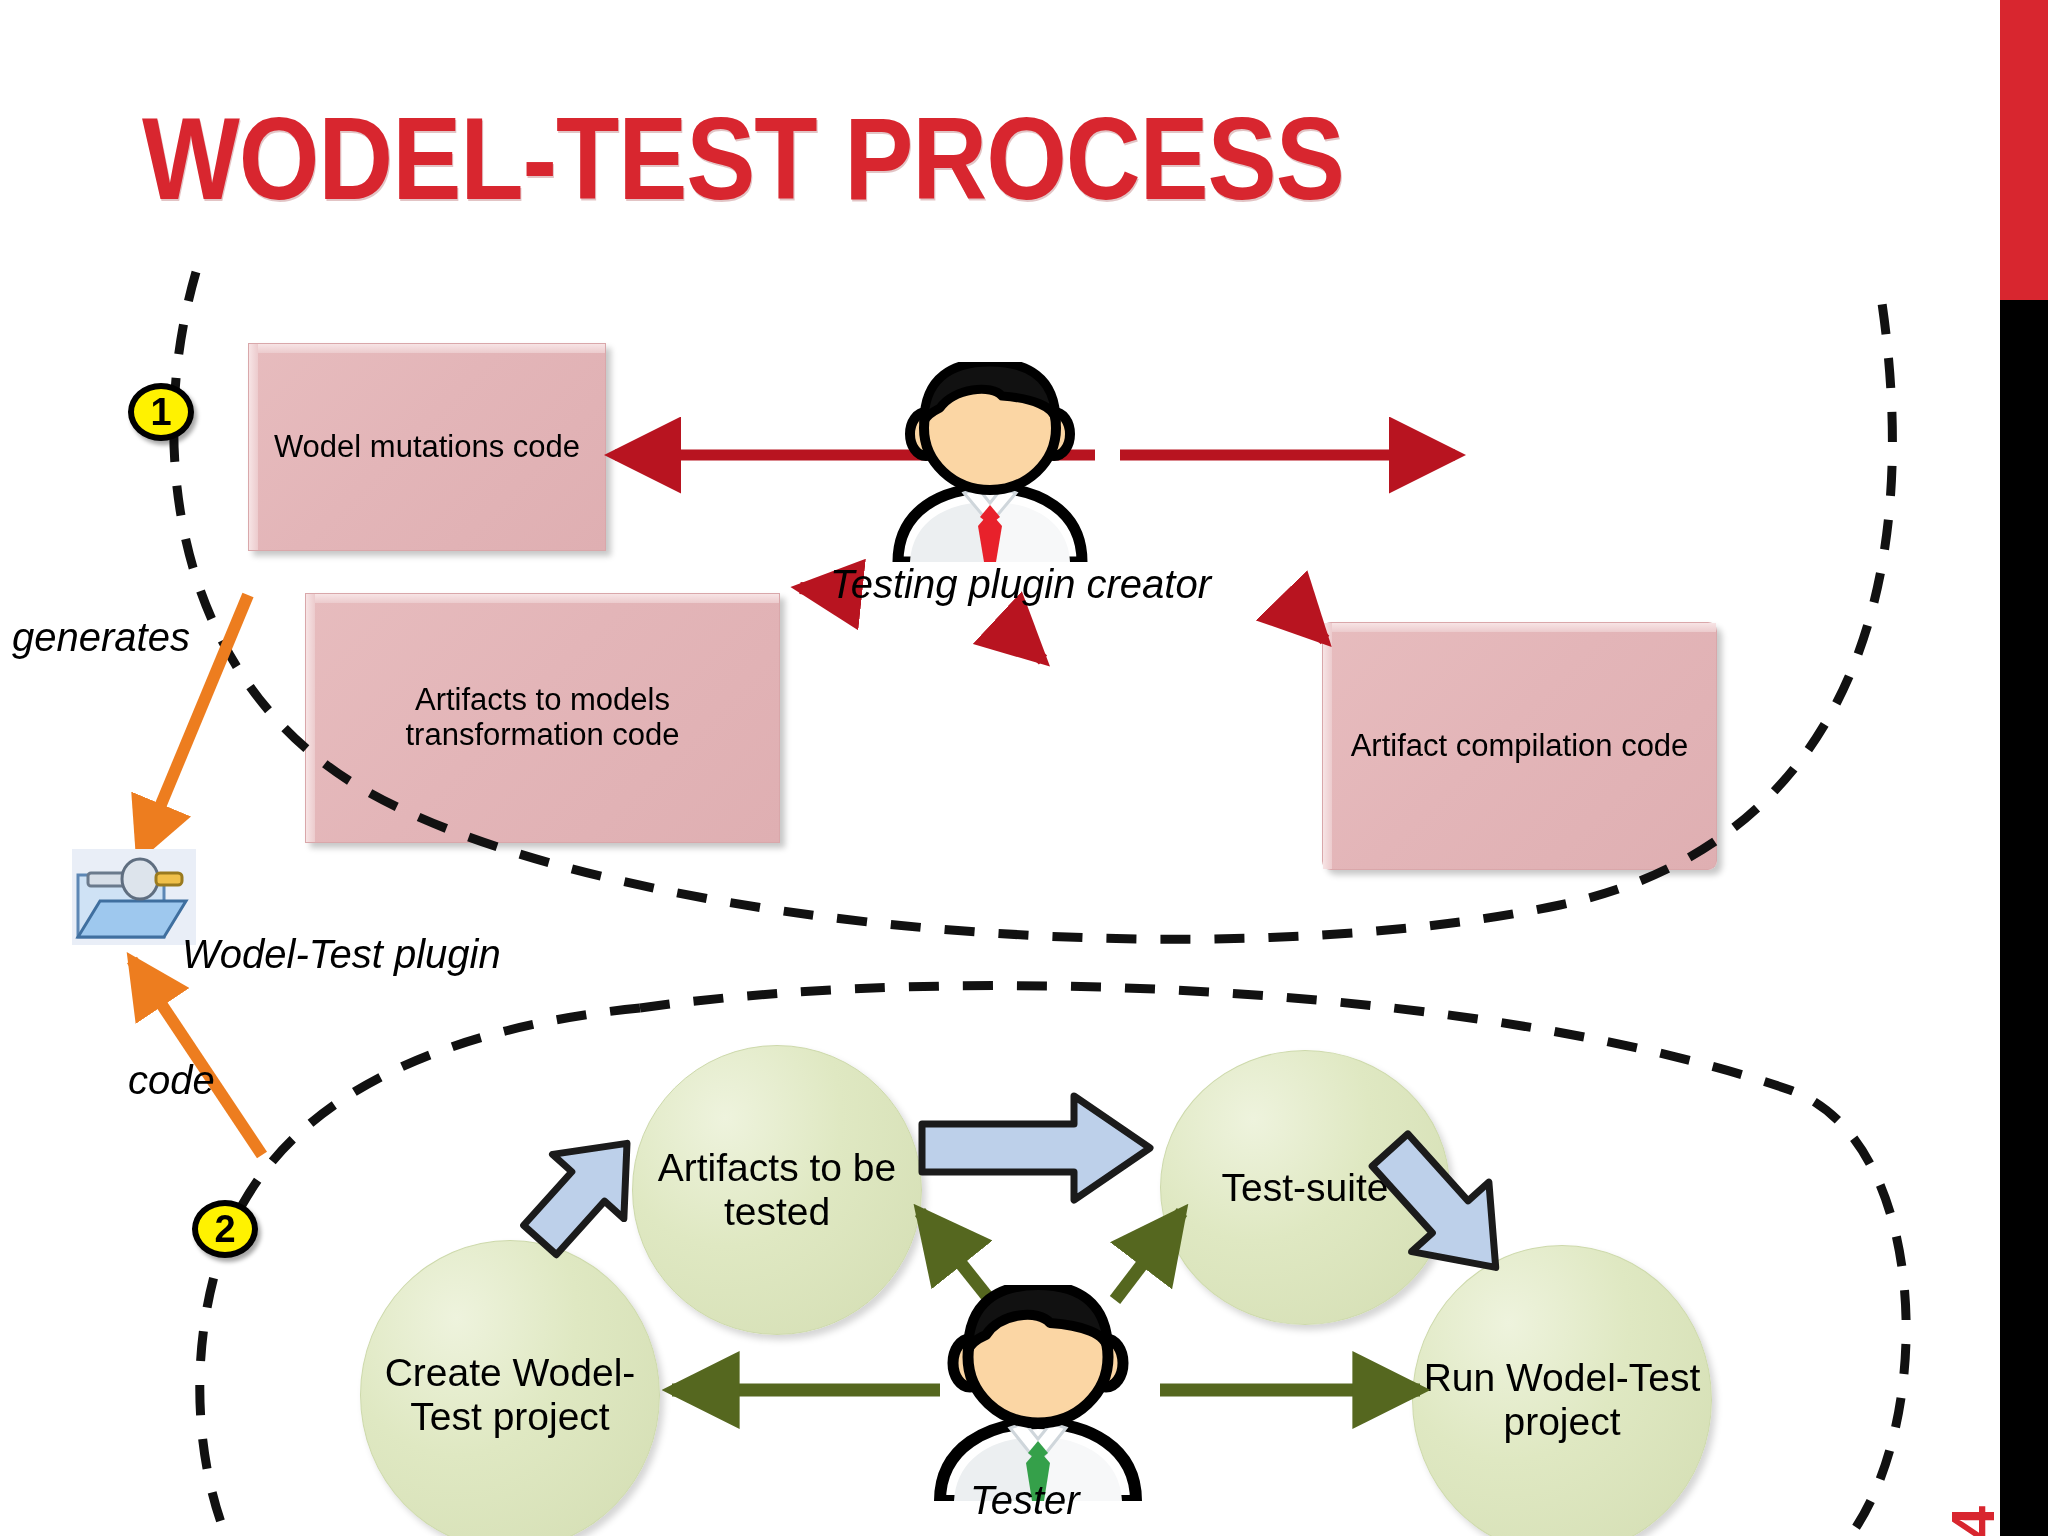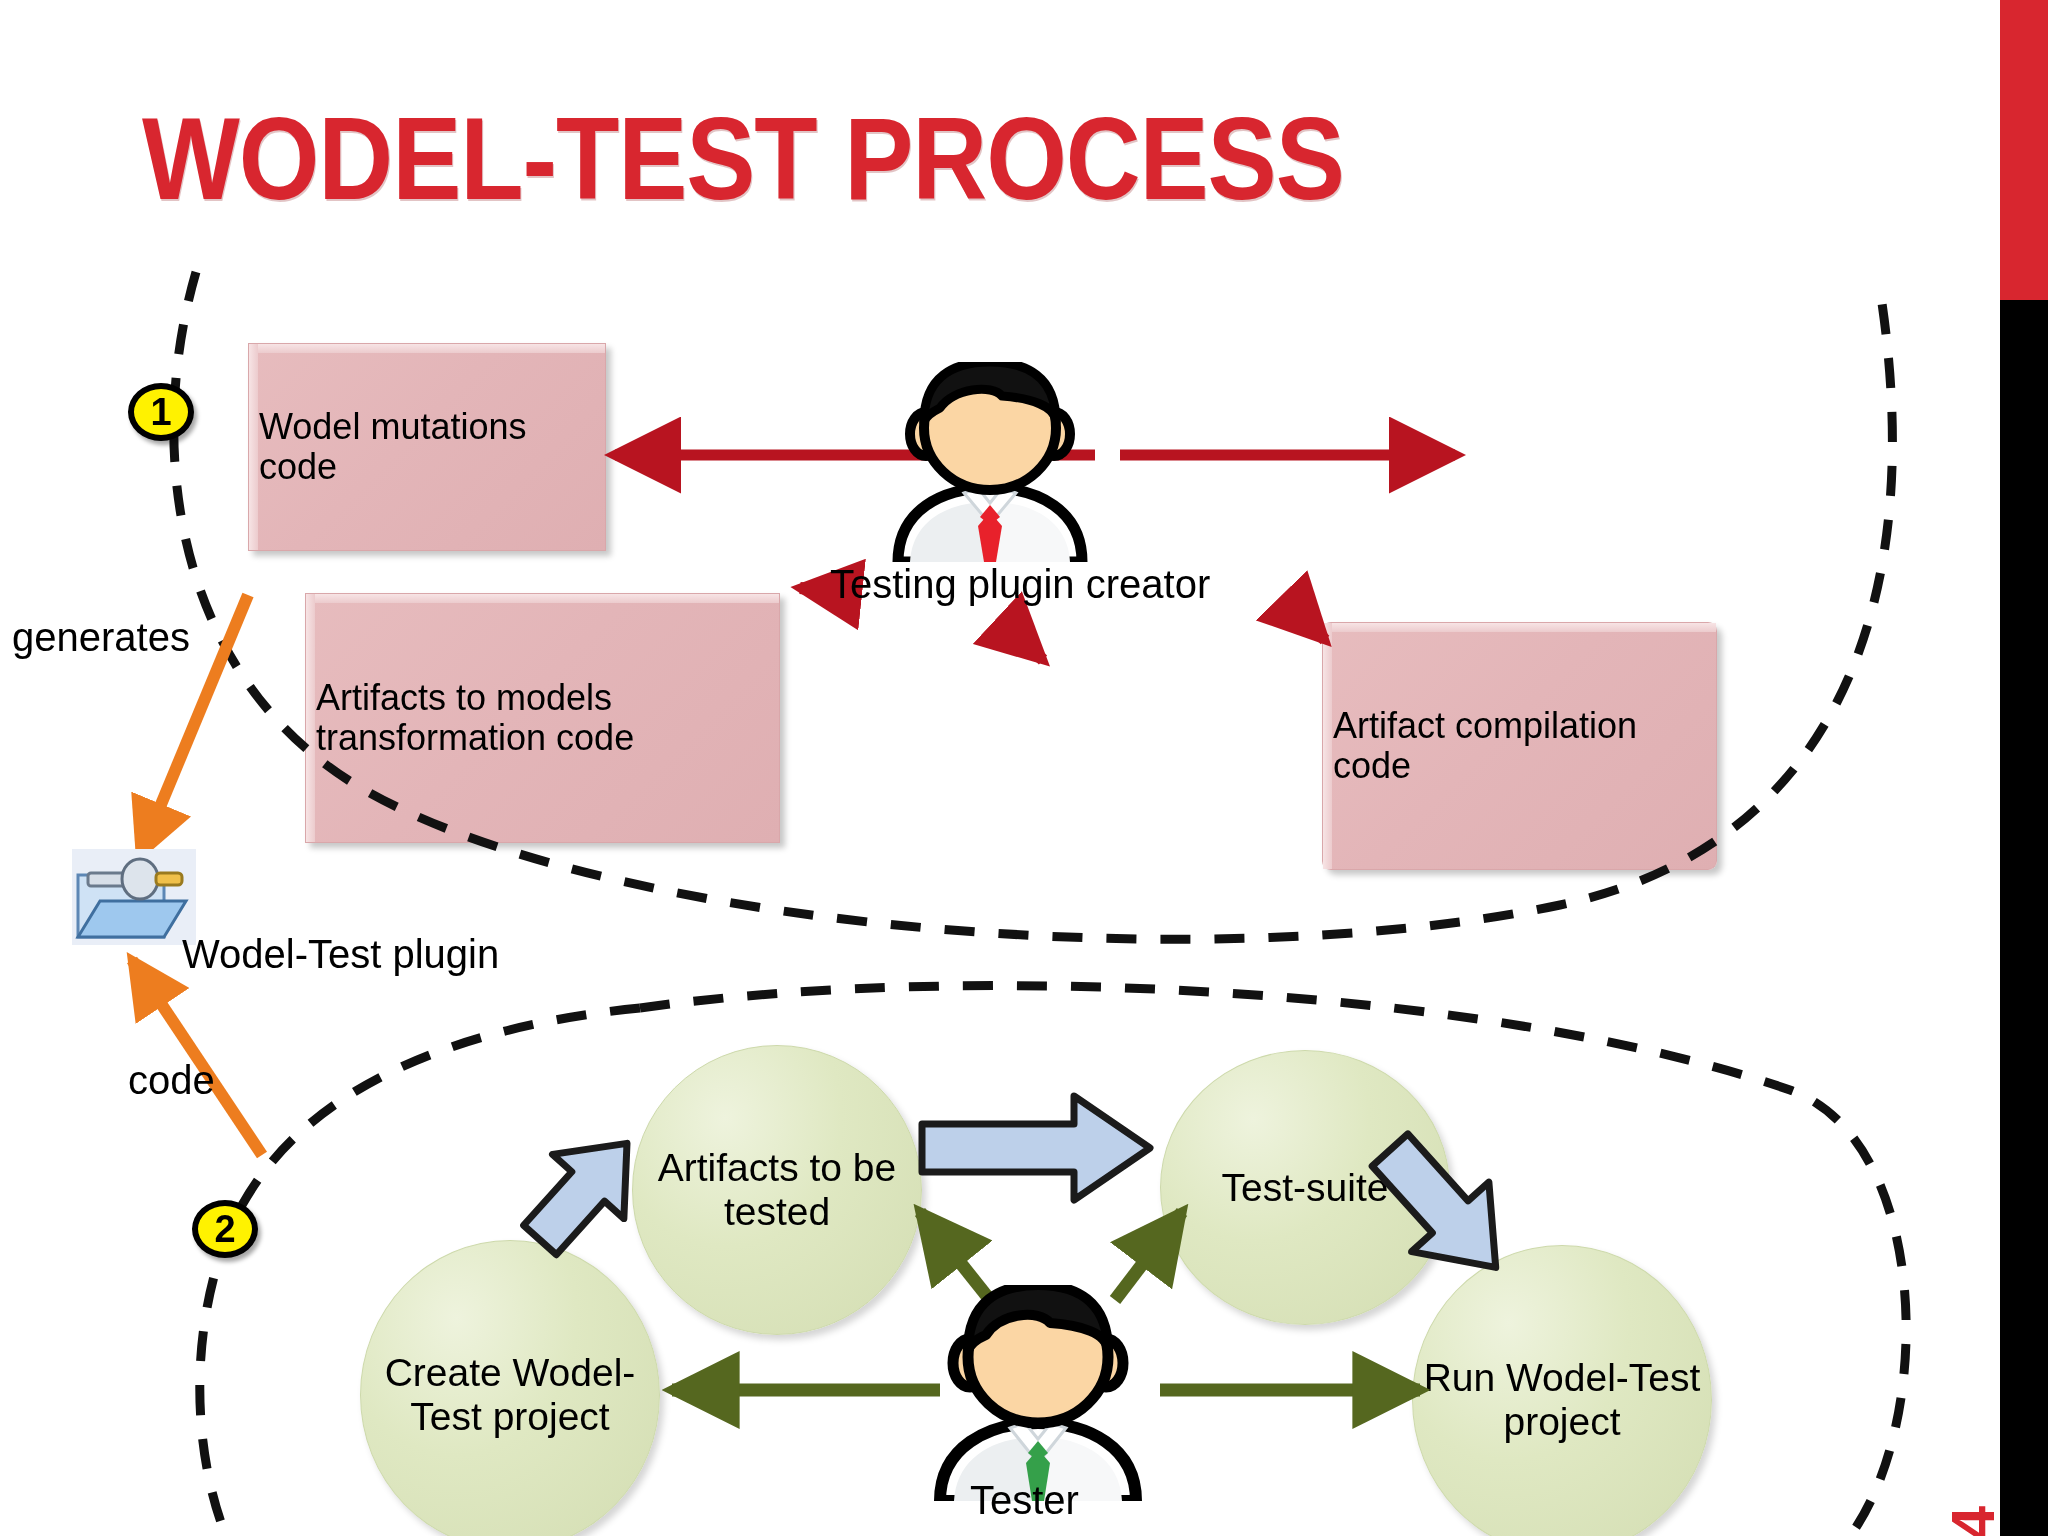--- a/index.html
+++ b/index.html
@@ -52,22 +52,22 @@
     text-shadow: 1px 1px 0 rgba(140,20,25,.25);
   }
 
   
   .pbox {
     position: absolute;
     background: linear-gradient(135deg, #e7bcbe 0%, #e3b5b8 45%, #dfafb2 100%);
     border: 1px solid #d9a7aa;
     color: #000;
     display: flex; align-items: center; justify-content: center;
-    text-align: left;
-    font-size: 36px;
+    text-align: center;
+    font-size: 31px;
     line-height: 1.12;
     padding: 4px 10px;
     box-shadow: 5px 5px 6px rgba(0,0,0,.22);
   }
   .pbox::before {
     content:""; position:absolute; left:0; top:0; right:0; height:9px;
     background: linear-gradient(180deg,#f7e4e5,#eccbcd);
   }
   .pbox::after {
     content:""; position:absolute; left:0; top:0; bottom:0; width:9px;
@@ -98,20 +98,21 @@
     border: 6px solid #000;
     display: flex; align-items: center; justify-content: center;
     font-size: 38px; font-weight: bold; color: #000;
     box-shadow: 3px 4px 4px rgba(0,0,0,.35);
     z-index: 6;
   }
 
   
   .ilabel {
     position: absolute;
+    font-style: italic;
     font-size: 40px;
     color: #000;
     white-space: nowrap;
     z-index: 5;
   }
 
   
   .layer { position: absolute; left: 0; top: 0; width: 2048px; height: 1536px; pointer-events: none; }
   .layer.back { z-index: 1; }
   .layer.mid  { z-index: 4; }

